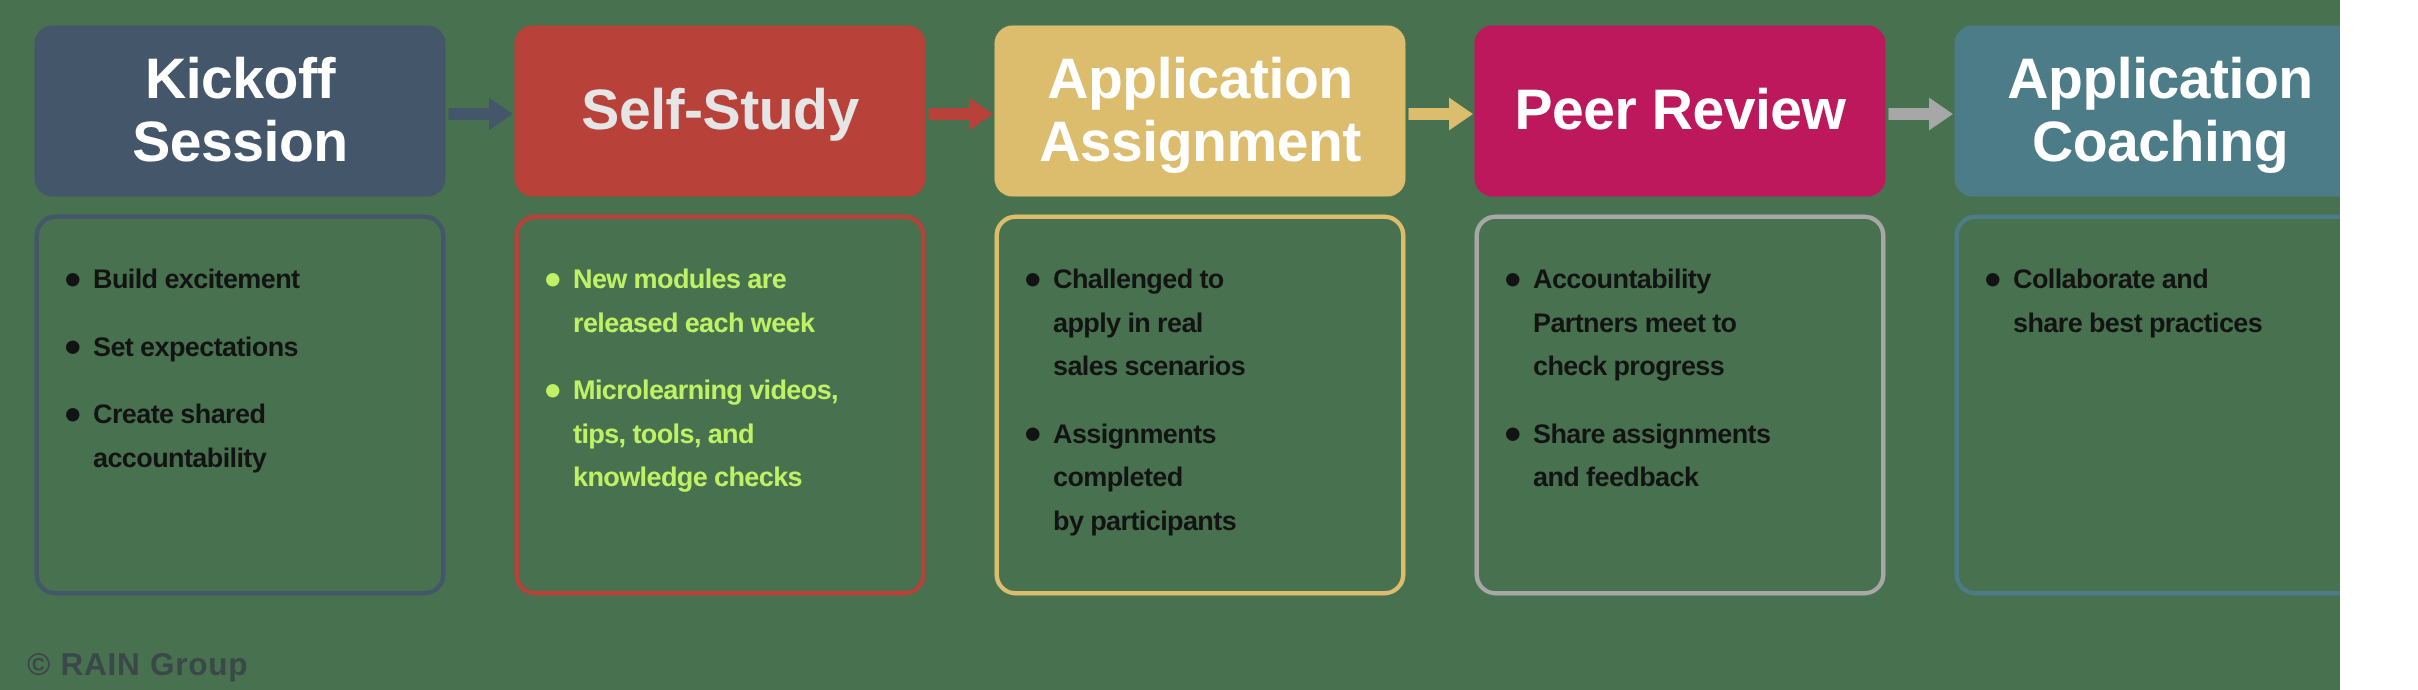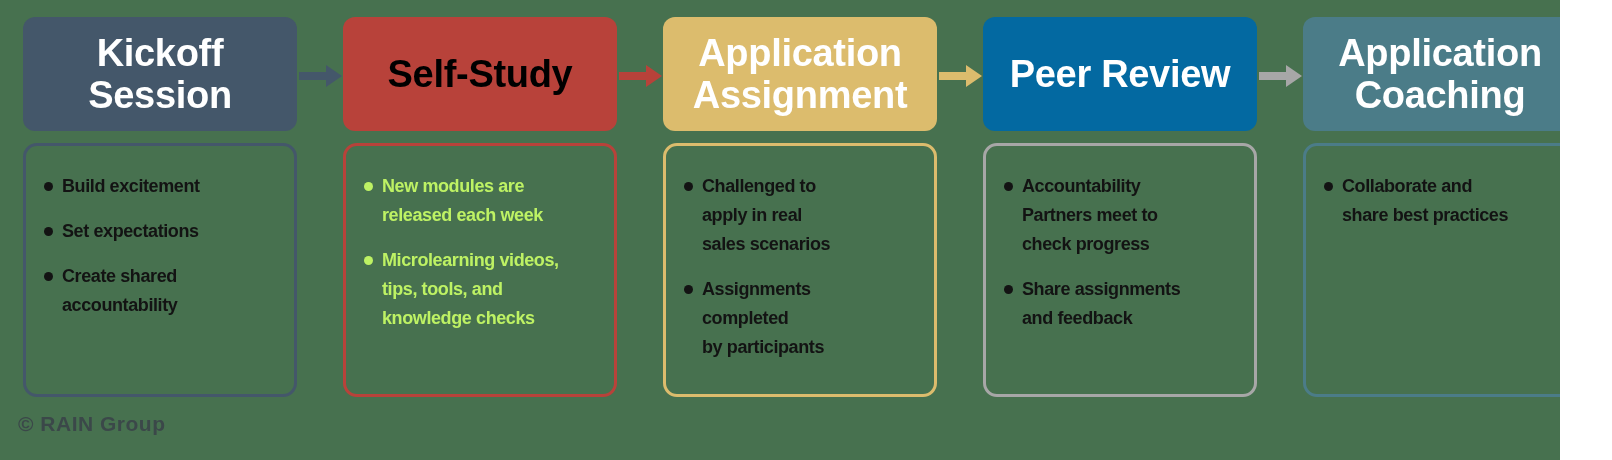--- a/index.html
+++ b/index.html
@@ -76,21 +76,21 @@
     flex: 1 1 auto;
     display: flex;
     justify-content: center;
     padding-top: 46px;
   }
   .arrow-cell svg { display: block; }
 
   .watermark {
     position: absolute;
     left: 18px;
-    bottom: 24px;
+    bottom: 4px;
     font-size: 21px;
     font-weight: 700;
     letter-spacing: 0.5px;
     opacity: 0.85;
   }
 </style>
 </head>
 <body>
 
 <div class="diagram" style="background-color: rgb(71, 113, 79);">
@@ -109,21 +109,21 @@
       </div>
     </div>
 
     <div class="arrow-cell" style="color: rgb(68, 87, 106);">
       <svg width="46" height="26" viewBox="0 0 46 26">
         <path d="M2 9 H29 V2 L45 13 L29 24 V17 H2 Z" fill="currentColor"></path>
       </svg>
     </div>
 
     <div class="column">
-      <div class="stage-header" style="background-color: rgb(184, 66, 58); color: #000000;">Self-Study</div>
+      <div class="stage-header" style="background-color: rgb(184, 66, 58); color: #e5e5e5;">Self-Study</div>
       <div class="stage-body" style="border-color: rgb(184, 66, 58); color: #bef264;">
         <ul class="bullets">
           <li class="bullet-item">New modules are
 released each week</li>
           <li class="bullet-item">Microlearning videos,
 tips, tools, and
 knowledge checks</li>
         </ul>
       </div>
     </div>
@@ -149,21 +149,21 @@
       </div>
     </div>
 
     <div class="arrow-cell" style="color: rgb(220, 188, 109);">
       <svg width="46" height="26" viewBox="0 0 46 26">
         <path d="M2 9 H29 V2 L45 13 L29 24 V17 H2 Z" fill="currentColor"></path>
       </svg>
     </div>
 
     <div class="column">
-      <div class="stage-header" style="background-color: #0369a1; color: rgb(255, 255, 255);">Peer Review</div>
+      <div class="stage-header" style="background-color: #be185d; color: rgb(255, 255, 255);">Peer Review</div>
       <div class="stage-body" style="border-color: rgb(167, 167, 167); color: rgb(19, 19, 19);">
         <ul class="bullets">
           <li class="bullet-item">Accountability
 Partners meet to
 check progress</li>
           <li class="bullet-item">Share assignments
 and feedback</li>
         </ul>
       </div>
     </div>

